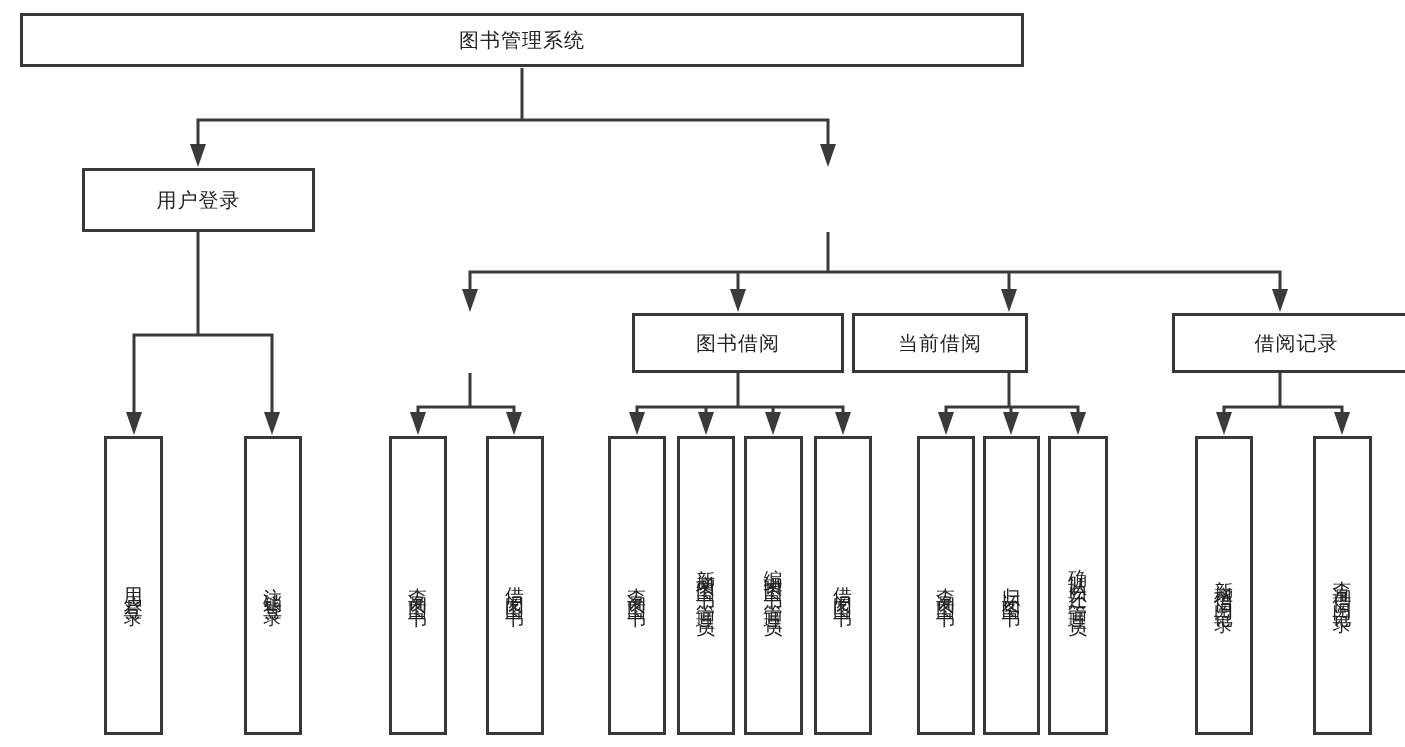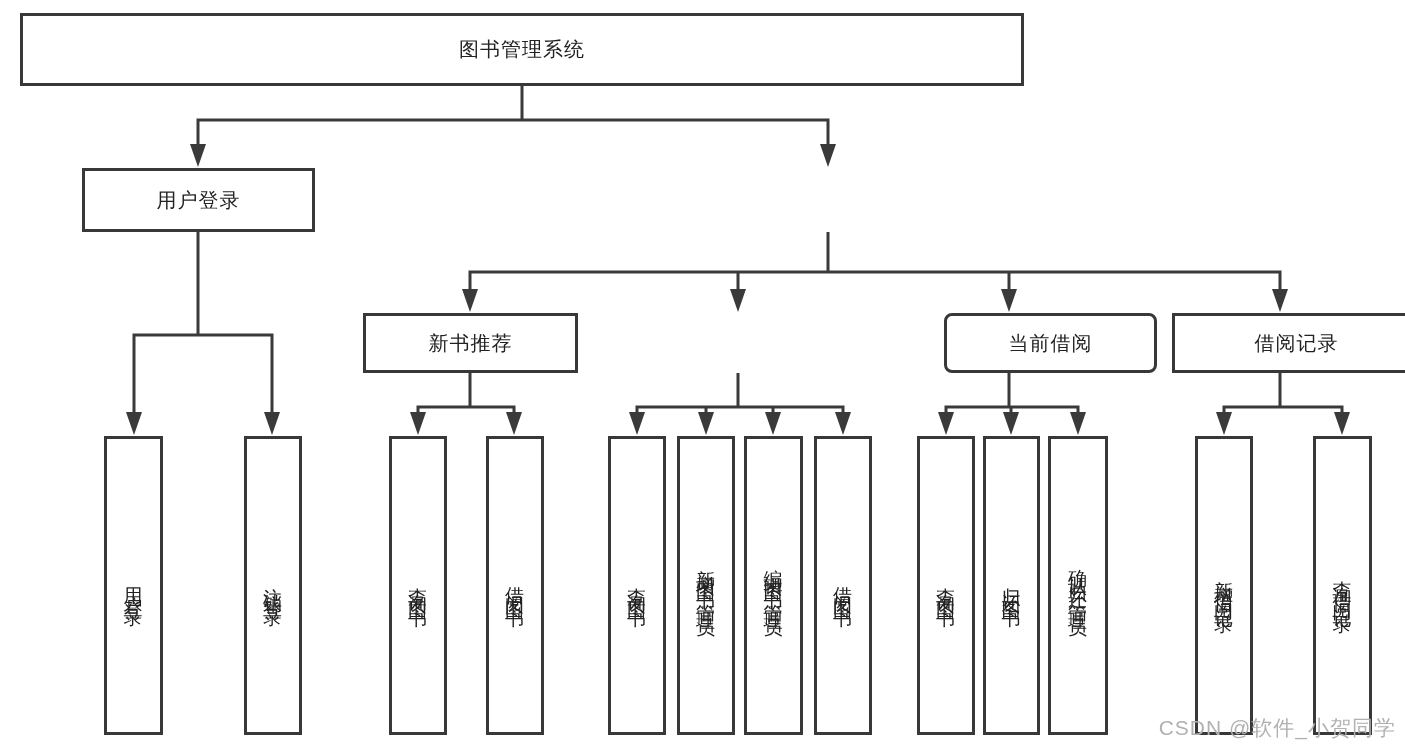--- a/index.html
+++ b/index.html
@@ -43,26 +43,26 @@
          M1001 289 L1009 312 L1017 289 Z  M1272 289 L1280 312 L1288 289 Z
          M126 412 L134 435 L142 412 Z  M264 412 L272 435 L280 412 Z
          M410 412 L418 435 L426 412 Z  M506 412 L514 435 L522 412 Z
          M629 412 L637 435 L645 412 Z  M698 412 L706 435 L714 412 Z
          M765 412 L773 435 L781 412 Z  M835 412 L843 435 L851 412 Z
          M938 412 L946 435 L954 412 Z  M1003 412 L1011 435 L1019 412 Z
          M1070 412 L1078 435 L1086 412 Z
          M1216 412 L1224 435 L1232 412 Z  M1334 412 L1342 435 L1350 412 Z" fill="#3a3a3a" stroke="none"></path>
   </svg>
 
-  <div class="node hbox" style="left:20px;top:13px;width:1004px;height:73px;">图书管理系统</div>
+  <div class="node hbox" style="left:20px;top:13px;width:1004px;height:54px;">图书管理系统</div>
 
   <div class="node hbox" style="left:82px;top:168px;width:233px;height:64px;">用户登录</div>
 
-  <div class="node hbox" style="left:363px;top:313px;width:215px;height:60px;">新书推荐</div>
-  <div class="node hbox" style="left:944px;top:313px;width:213px;height:60px;border-radius:8px;">当前借阅</div>
+  <div class="node hbox" style="left:632px;top:313px;width:212px;height:60px;">图书借阅</div>
+  <div class="node hbox" style="left:852px;top:313px;width:176px;height:60px;">当前借阅</div>
   <div class="node hbox" style="left:1172px;top:313px;width:249px;height:60px;">借阅记录</div>
 
   <div class="node vbox" style="left:104px;top:436px;width:59px;height:299px;">
     <span class="vtext">用户登录</span>
   </div>
   <div class="node vbox" style="left:244px;top:436px;width:58px;height:299px;">
     <span class="vtext">注销登录</span>
   </div>
 
   <div class="node vbox" style="left:389px;top:436px;width:58px;height:299px;">
@@ -95,14 +95,13 @@
     <span class="vtext">确认归还（管理员）</span>
   </div>
 
   <div class="node vbox" style="left:1195px;top:436px;width:58px;height:299px;">
     <span class="vtext">新增借阅记录</span>
   </div>
   <div class="node vbox" style="left:1313px;top:436px;width:59px;height:299px;">
     <span class="vtext">查询借阅记录</span>
   </div>
 
-  <div class="watermark">CSDN @软件_小贺同学</div>
 </div>
 
 </body></html>

